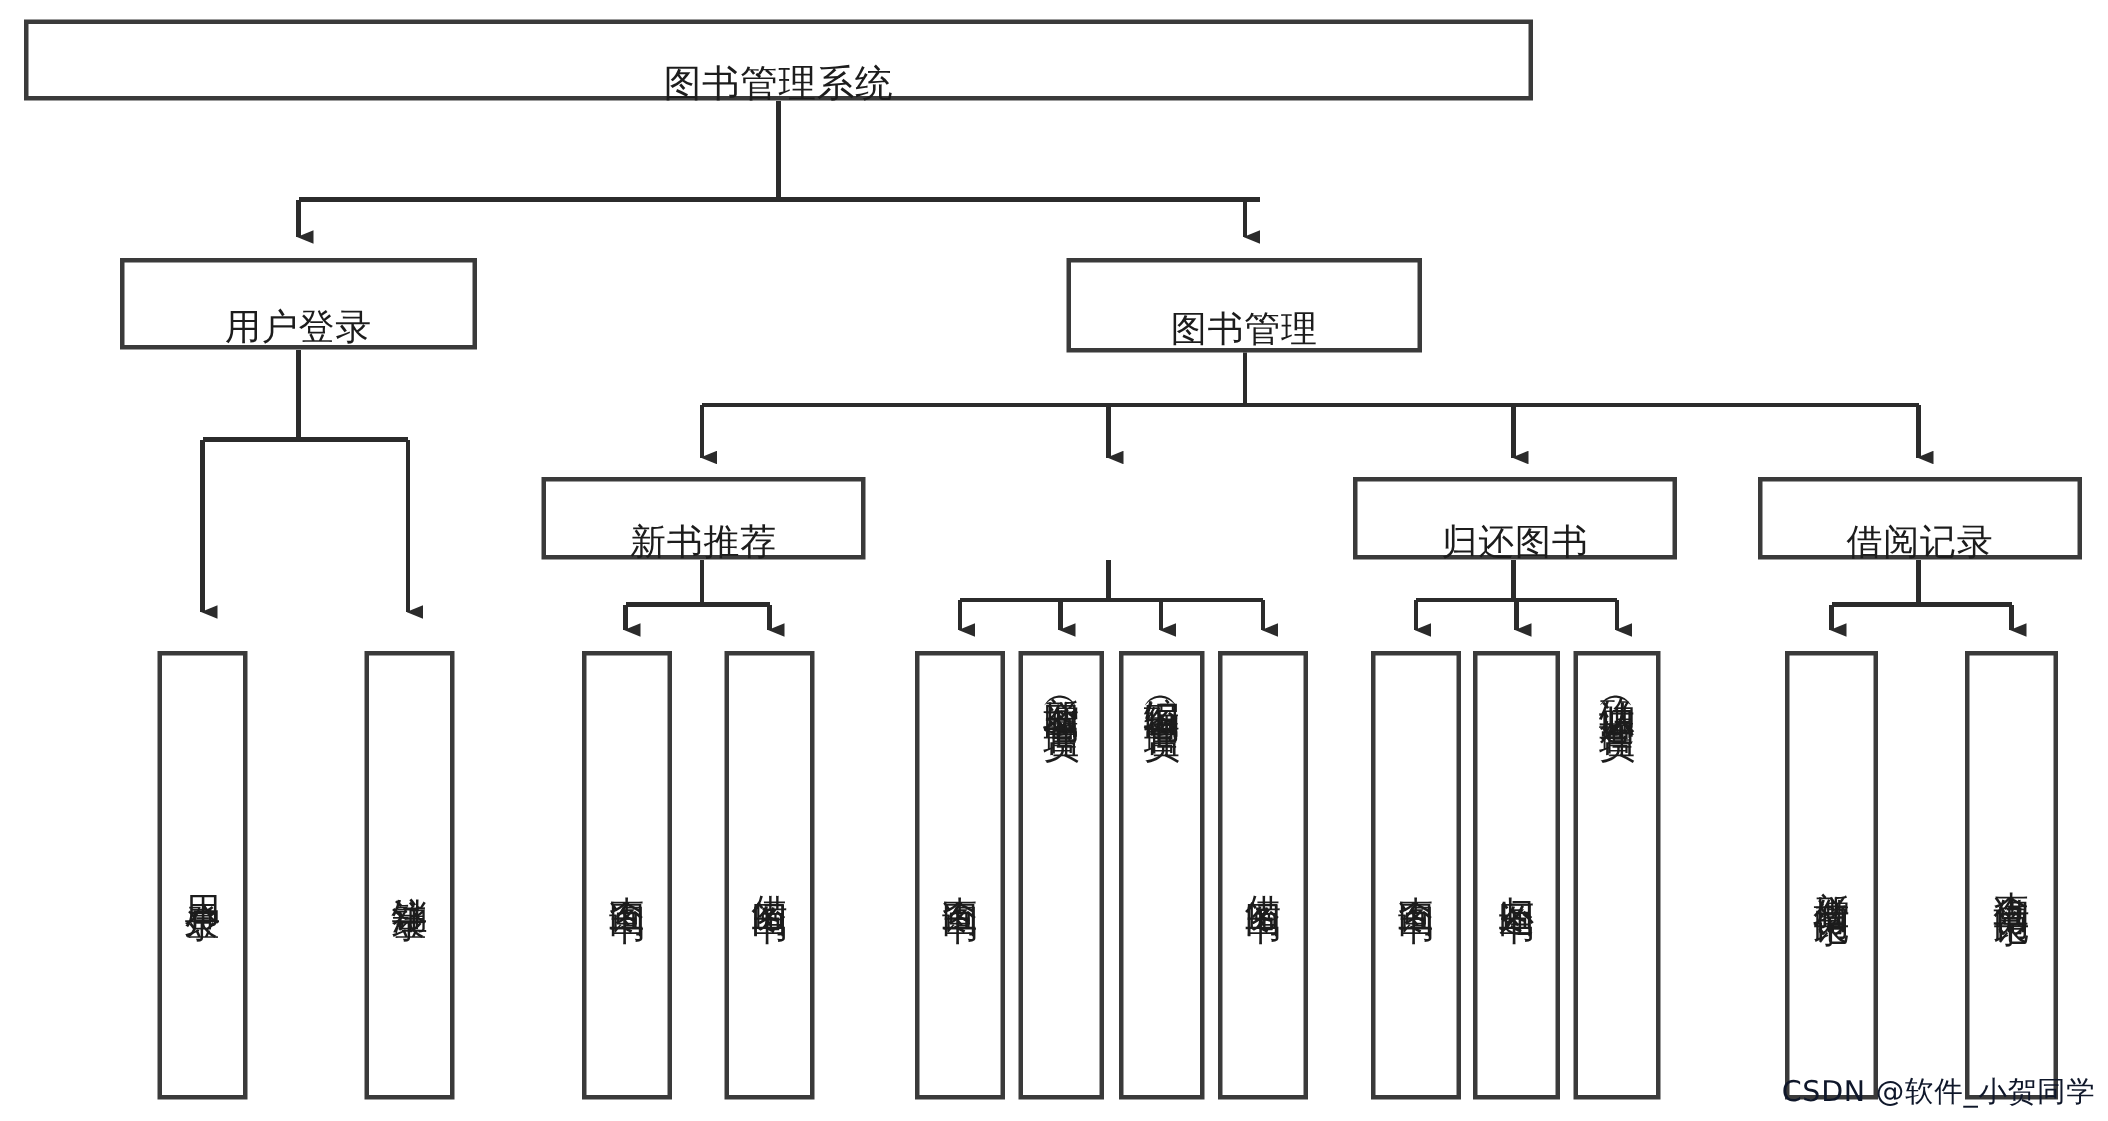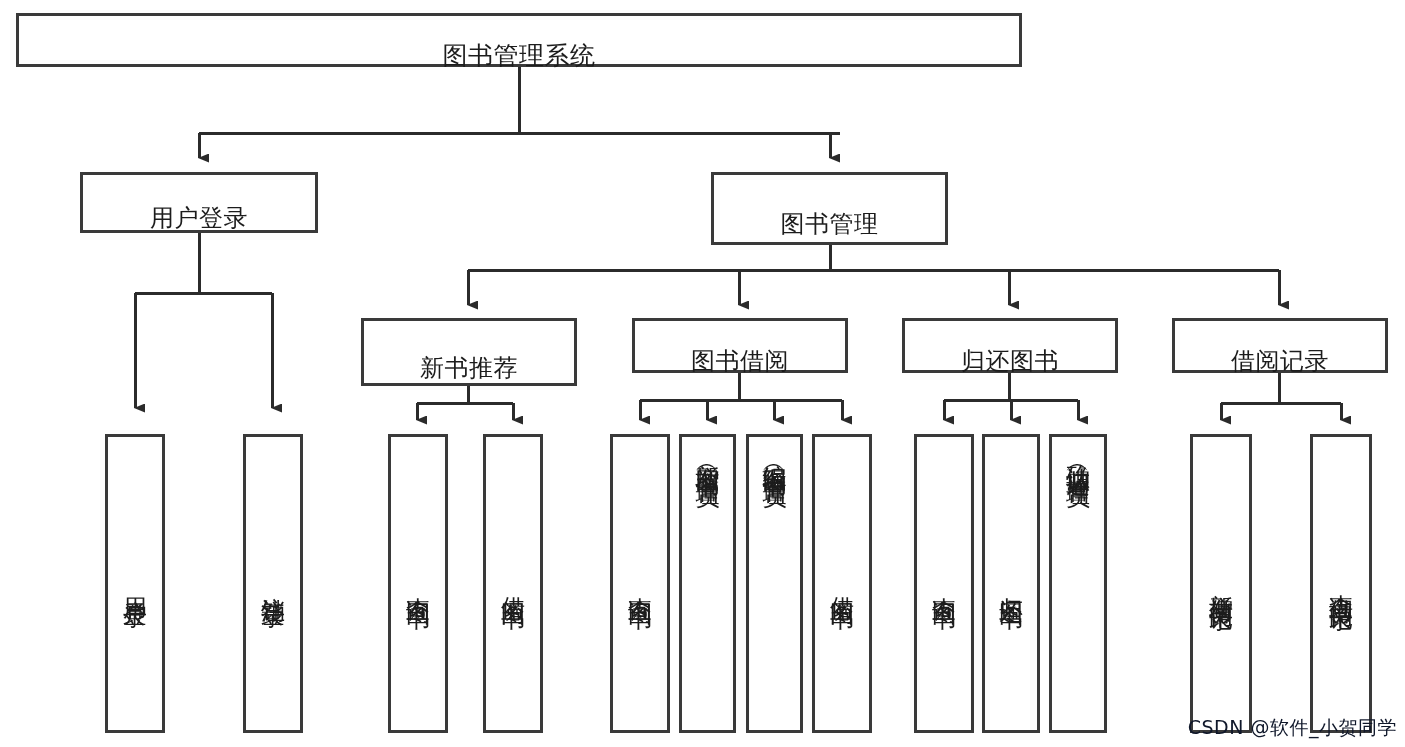--- a/index.html
+++ b/index.html
@@ -138,31 +138,28 @@
   </svg>
 
   <div class="node horiz root" style="left:16px; top:13px; width:1006px; height:54px;">
     <span class="node-label">图书管理系统</span>
   </div>
 
   <div class="node horiz" style="left:80px; top:172px; width:238px; height:61px;">
     <span class="node-label">用户登录</span>
   </div>
 
-  <div class="node horiz" style="left:711px; top:172px; width:237px; height:73px;">
+  <div class="node horiz" style="left:711px; top:172px; width:237px; height:63px;">
     <span class="node-label">图书管理</span>
   </div>
 
-  <div class="node horiz" style="left:361px; top:318px; width:216px; height:68px;">
+  <div class="node horiz" style="left:361px; top:318px; width:216px; height:55px;">
     <span class="node-label">新书推荐</span>
   </div>
 
-  <div class="node horiz" style="left:632px; top:318px; width:216px; height:55px;">
-    <span class="node-label">图书借阅</span>
-  </div>
 
   <div class="node horiz" style="left:902px; top:318px; width:216px; height:55px;">
     <span class="node-label">归还图书</span>
   </div>
 
   <div class="node horiz" style="left:1172px; top:318px; width:216px; height:55px;">
     <span class="node-label">借阅记录</span>
   </div>
 
   <div class="node vert centered" style="left:105px; top:434px; width:60px; height:299px;">

